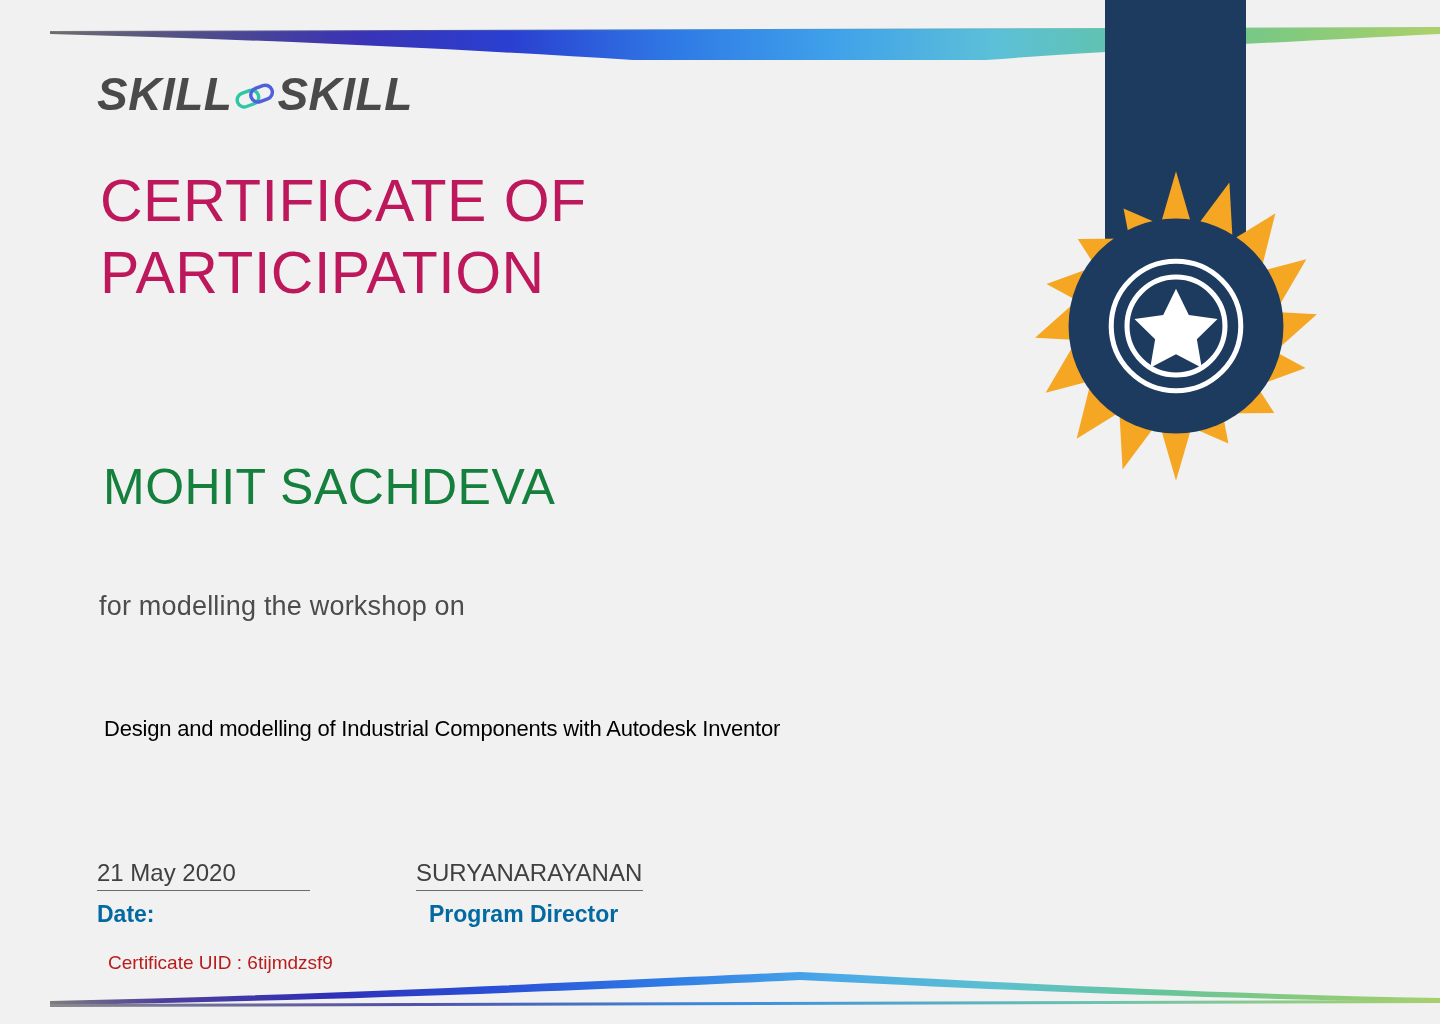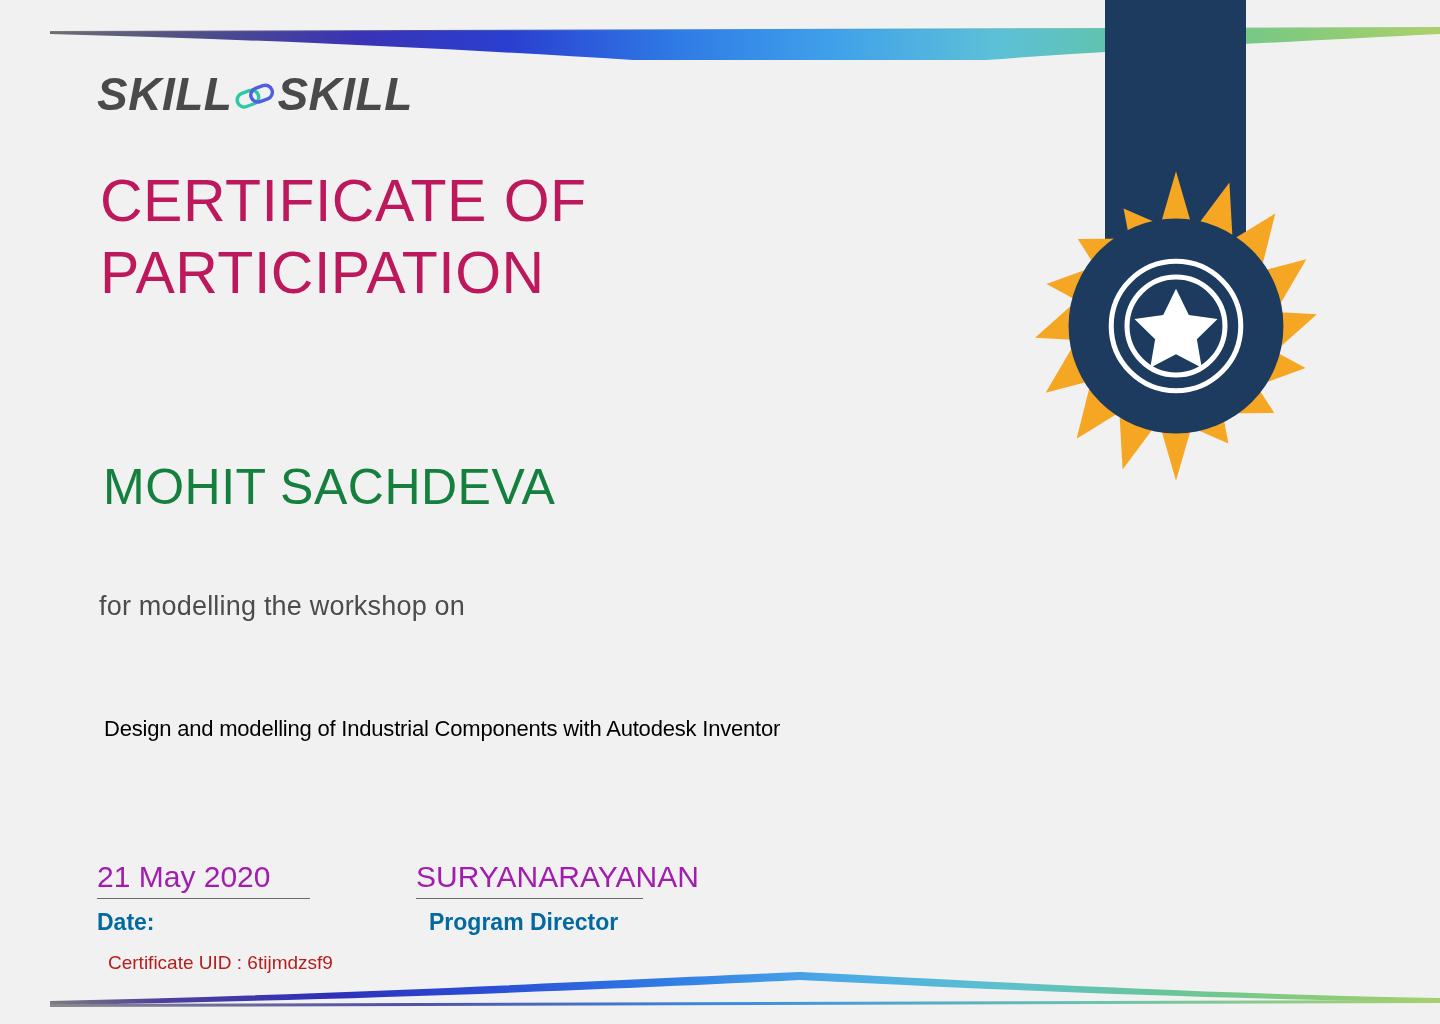--- a/index.html
+++ b/index.html
@@ -131,22 +131,22 @@
     left: 97px;
     top: 858px;
     width: 700px;
     height: 80px;
   }
   .sig-col { position: absolute; top: 0; }
   .sig-col-date { left: 0; width: 213px; }
   .sig-col-director { left: 319px; width: 230px; }
 
   .sig-value {
-    font-size: 30px;
-    color: #a21caf;
+    font-size: 24px;
+    color: #404040;
     white-space: nowrap;
     line-height: 1.25;
     padding-bottom: 2px;
   }
   .sig-rule {
     border-bottom: 1px solid #6b6b6b;
     width: 100%;
     height: 0;
   }
   .sig-rule-date { width: 213px; }

